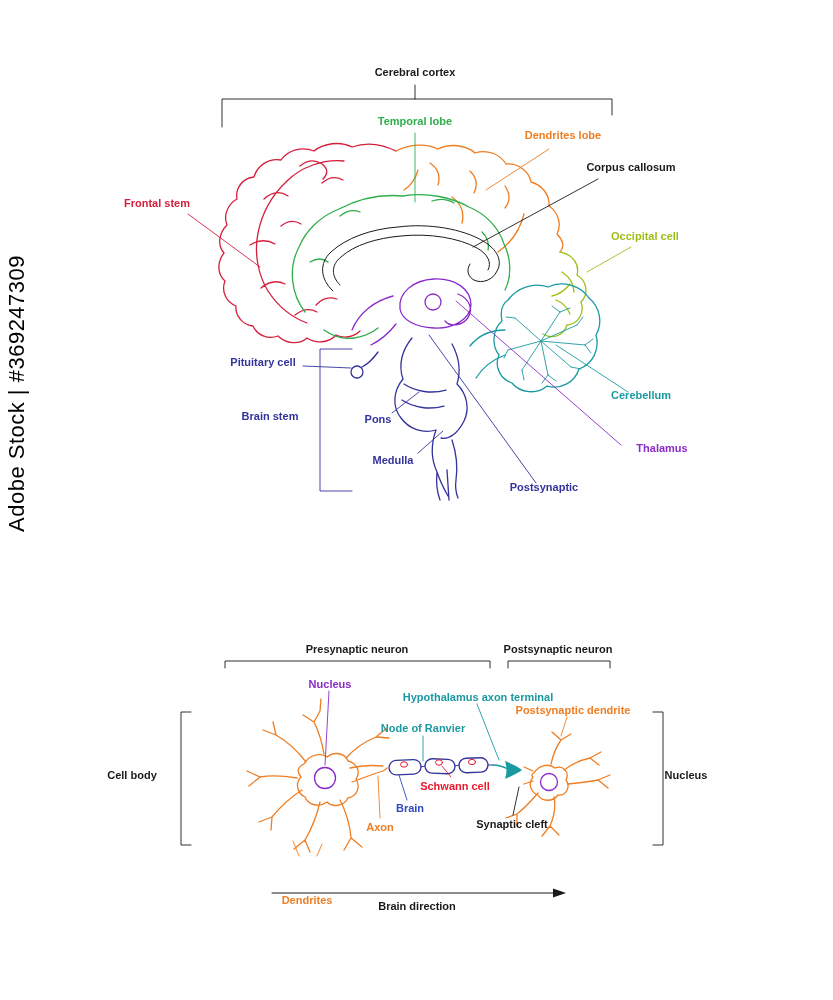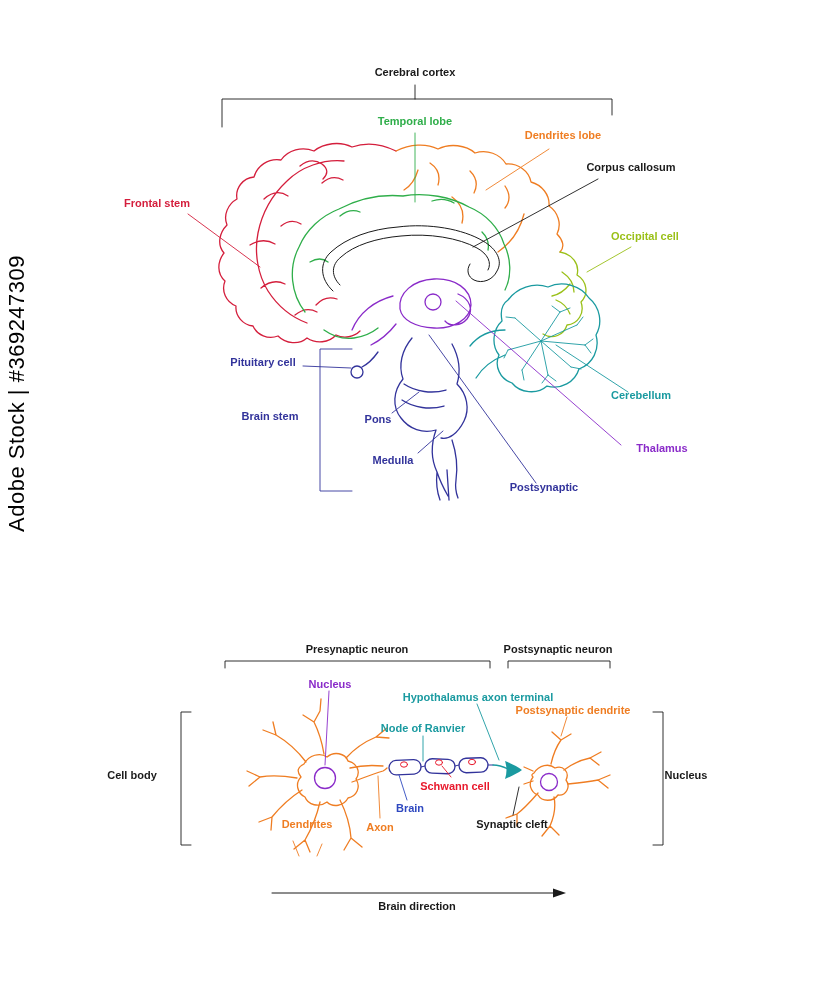--- a/index.html
+++ b/index.html
@@ -199,16 +199,16 @@
   <div class="lbl c-purple" style="left:330px;top:678px">Nucleus</div>
   <div class="lbl c-teal" style="left:478px;top:691px">Hypothalamus axon terminal</div>
   <div class="lbl c-orange" style="left:573px;top:704px">Postsynaptic dendrite</div>
   <div class="lbl c-teal" style="left:423px;top:722px">Node of Ranvier</div>
   <div class="lbl c-schwann" style="left:455px;top:780px">Schwann cell</div>
   <div class="lbl c-black" style="left:132px;top:769px">Cell body</div>
   <div class="lbl c-black" style="left:686px;top:769px">Nucleus</div>
   <div class="lbl c-blue" style="left:410px;top:802px">Brain</div>
   <div class="lbl c-orange" style="left:380px;top:821px">Axon</div>
   <div class="lbl c-black" style="left:512px;top:818px">Synaptic cleft</div>
-  <div class="lbl c-orange" style="left:307px;top:818px">Dendrites</div>
+  <div class="lbl c-orange" style="left:307px;top:894px">Dendrites</div>
   <div class="lbl c-black" style="left:417px;top:900px">Brain direction</div>
 
 </div>
 
 </body></html>

